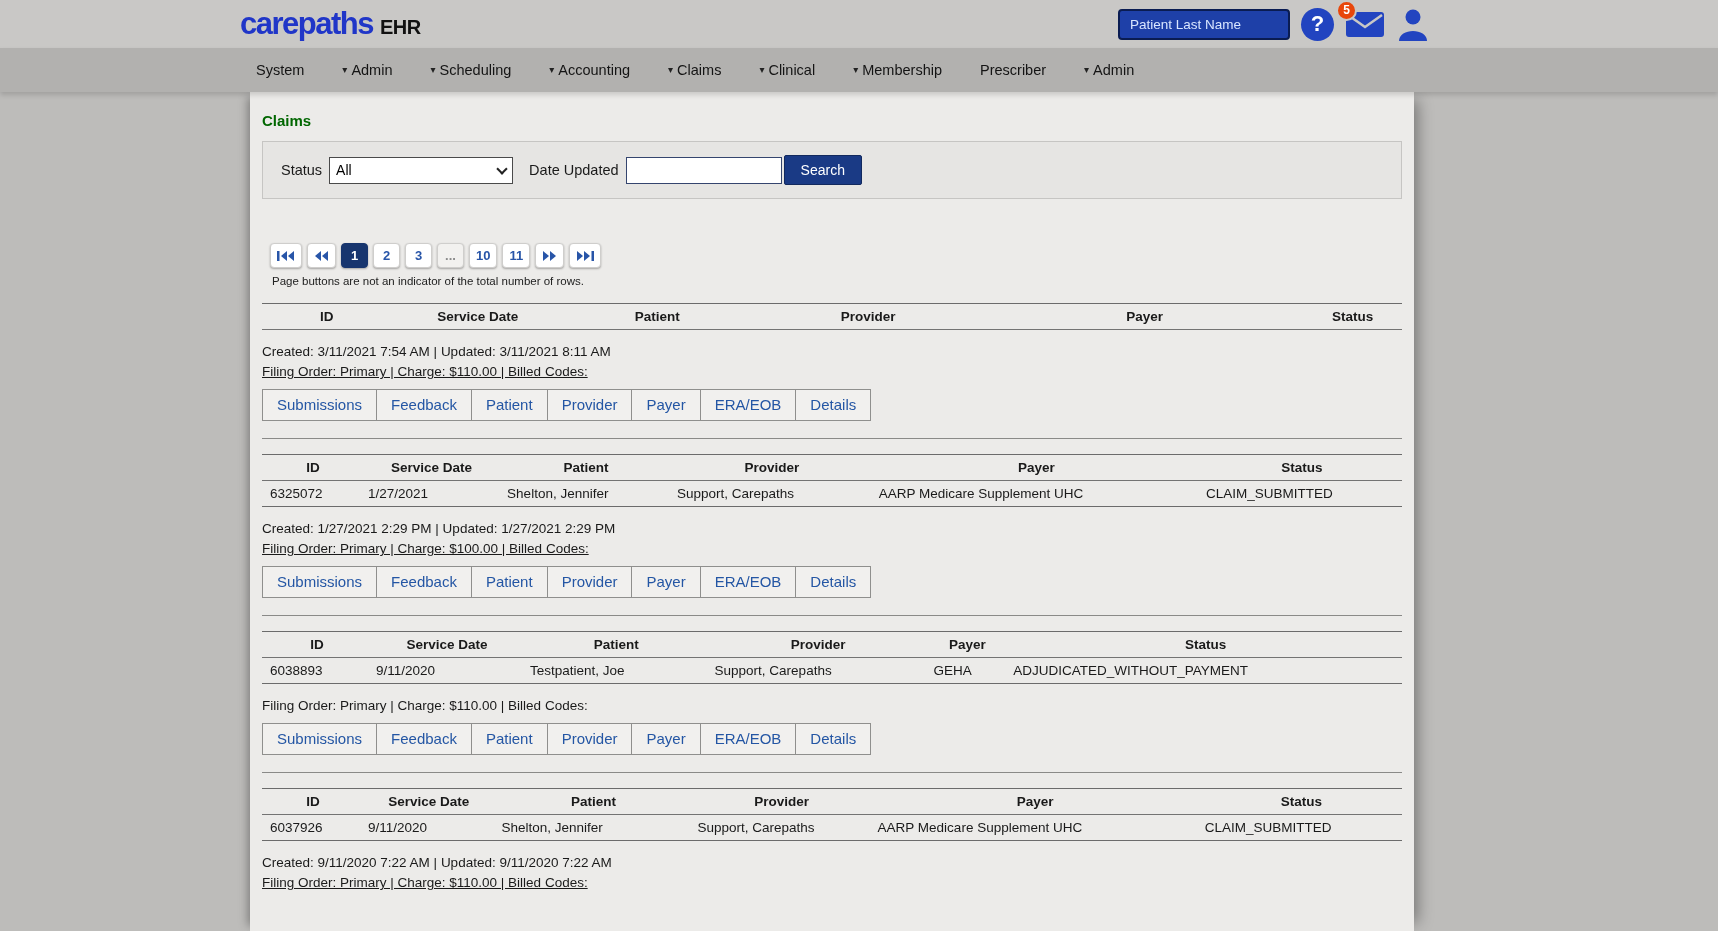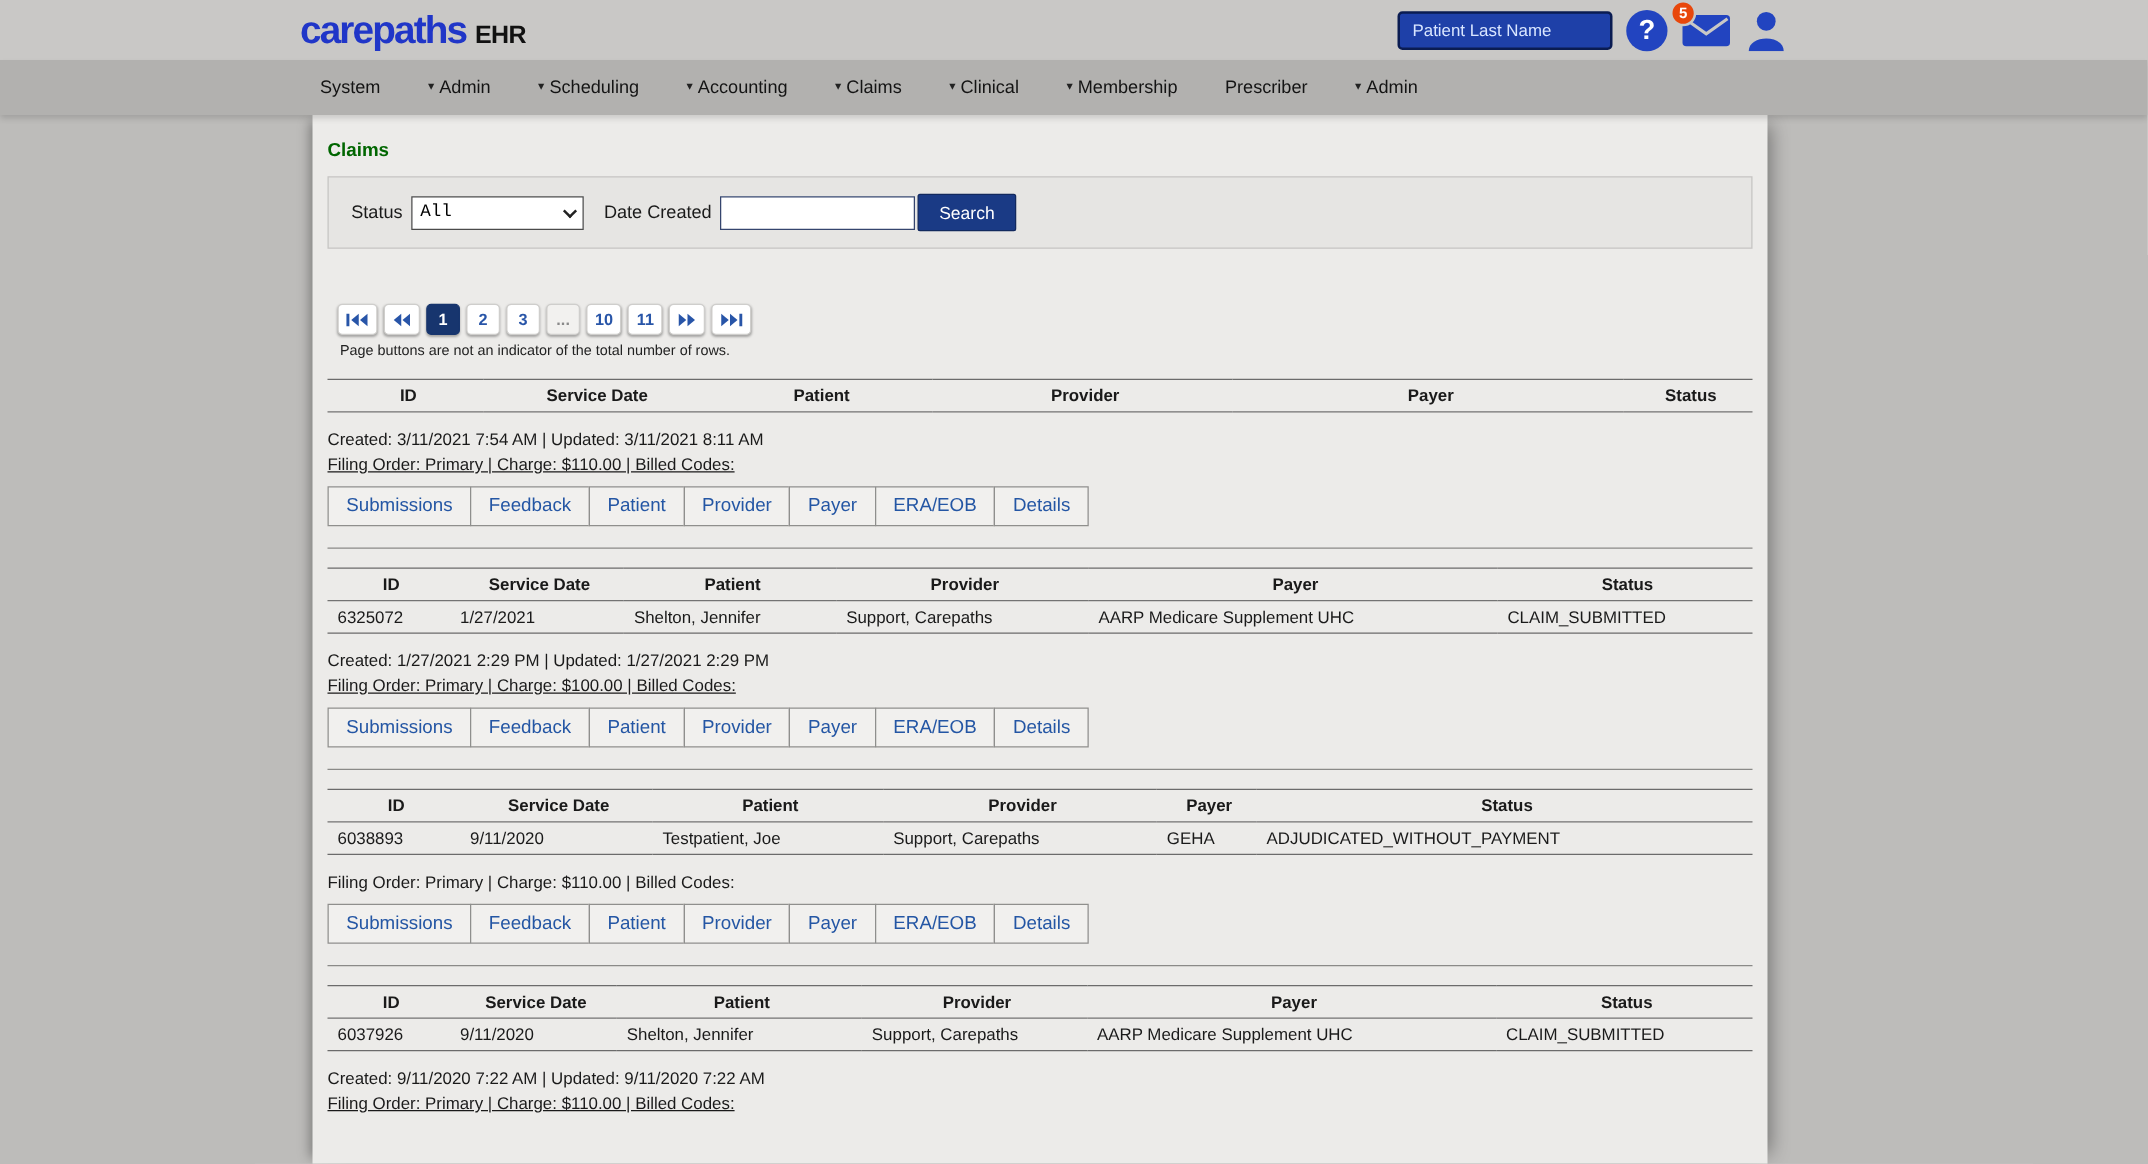--- a/index.html
+++ b/index.html
@@ -31,23 +31,23 @@
   
   .panel { margin-left:250px; width:1164px; min-height:839px; background:#ecebe9;
     padding:14px 12px 40px 12px;
     box-shadow:-7px 0 9px -5px rgba(0,0,0,0.35), 11px 0 15px -8px rgba(0,0,0,0.4); }
   .page-title { color:#006600; font-size:15px; font-weight:bold; margin:6px 0 12px 0; }
 
   .filterbox { border:1px solid #c6c5c3; background:#e6e5e3; height:58px; display:flex; align-items:center;
     padding-left:18px; font-size:14.5px; }
   .filterbox label { margin-right:7px; }
   .select-wrap { position:relative; display:inline-block; }
-  .status-select { width:138px; height:27px; border:1px solid #4a4a4a; background:#fff; font-size:14px;
+  .status-select { width:184px; height:27px; border:1px solid #4a4a4a; background:#fff; font-size:14px;
     padding:0 22px 0 6px; appearance:none; -webkit-appearance:none; border-radius:0;
-    font-family:Liberation Mono, monospace; }
+    font-family:Liberation Sans, sans-serif; }
   .select-caret { position:absolute; right:7px; top:8px; width:8px; height:8px; pointer-events:none;
     border-right:2.5px solid #222; border-bottom:2.5px solid #222; transform:rotate(45deg); }
   .dc-label { margin-left:16px; }
   .date-input { width:156px; height:27px; border:1px solid #35456e; background:#fff; font-size:14px;
     padding:0 6px; font-family:"Liberation Sans",sans-serif; }
   .search-btn { margin-left:2px; background:#1a3a85; color:#fff; border:1px solid #12295e; border-radius:2px;
     font-size:14px; padding:6px 16px; cursor:pointer; font-family:"Liberation Sans",sans-serif; }
 
   
   .pagination { margin:44px 0 0 8px; display:flex; gap:5px; }
@@ -147,21 +147,21 @@
   <div class="page-title">Claims</div>
 
   <div class="filterbox">
     <label>Status</label>
     <span class="select-wrap">
       <select class="status-select">
         <option>All</option>
       </select>
       <span class="select-caret"></span>
     </span>
-    <label class="dc-label">Date Created</label>
+    <label class="dc-label">Date Updated</label>
     <input class="date-input" value="" style="">
     <button class="search-btn">Search</button>
   </div>
 
   <div class="pagination">
     <button class="pg">
       <svg width="18" height="12" viewBox="0 0 18 12">
           <rect x="0" y="1" width="2.5" height="10" fill="#2855a8"></rect>
           <path d="M10 1 L4 6 L10 11 Z" fill="#2855a8"></path>
           <path d="M17 1 L11 6 L17 11 Z" fill="#2855a8"></path>

